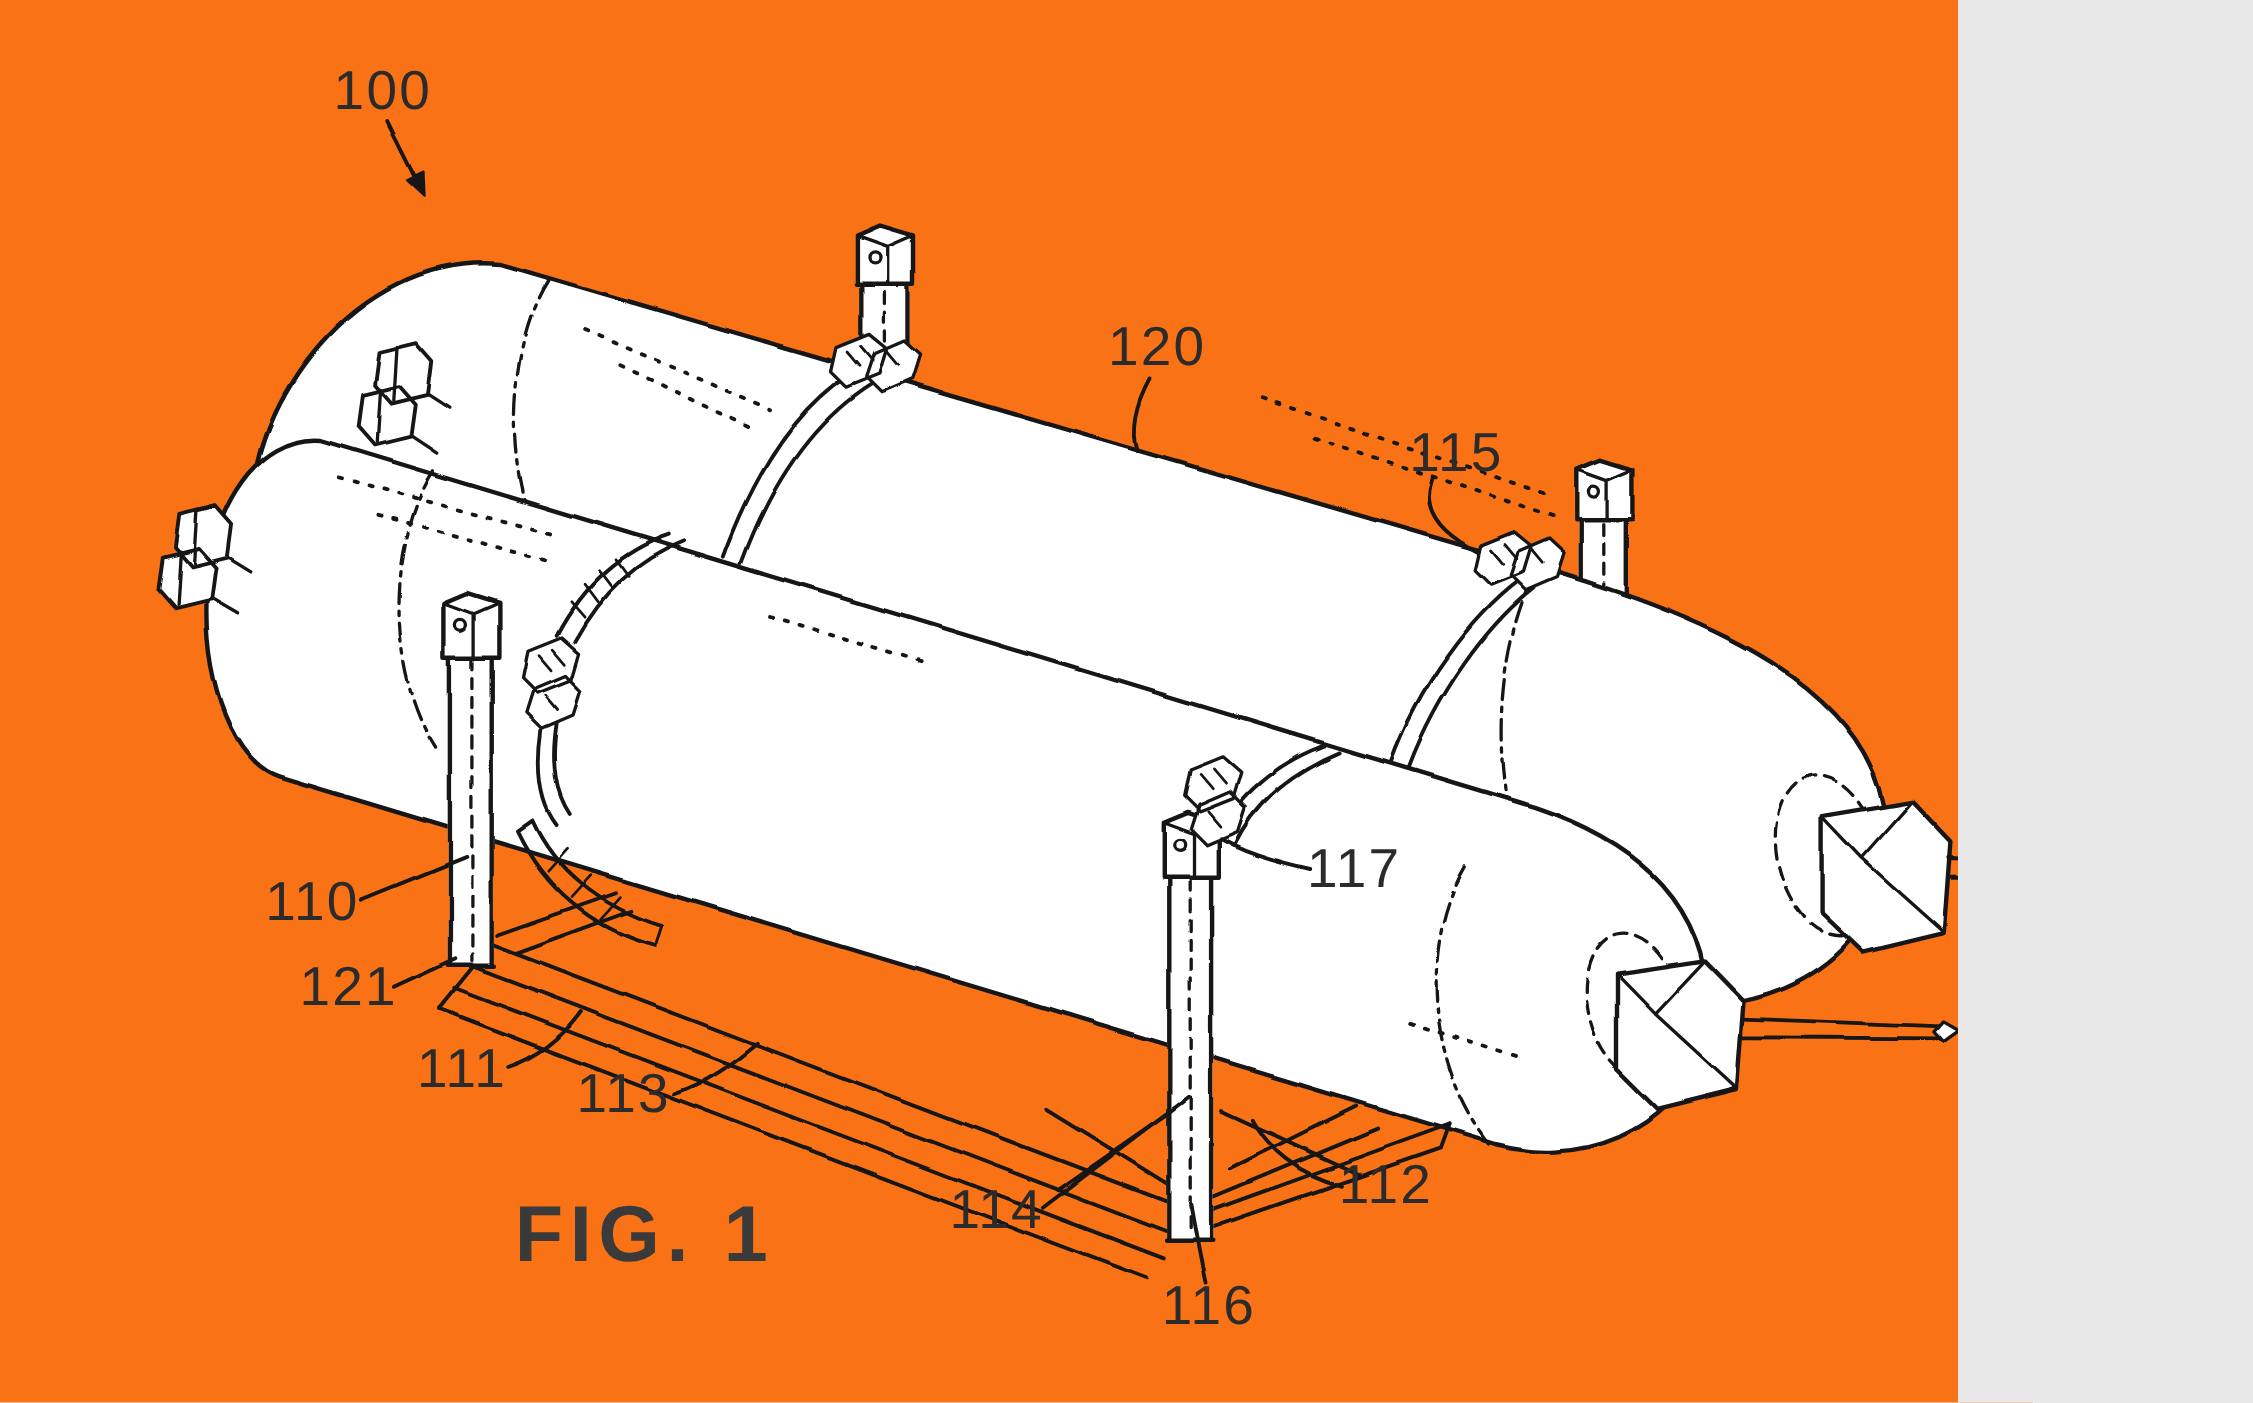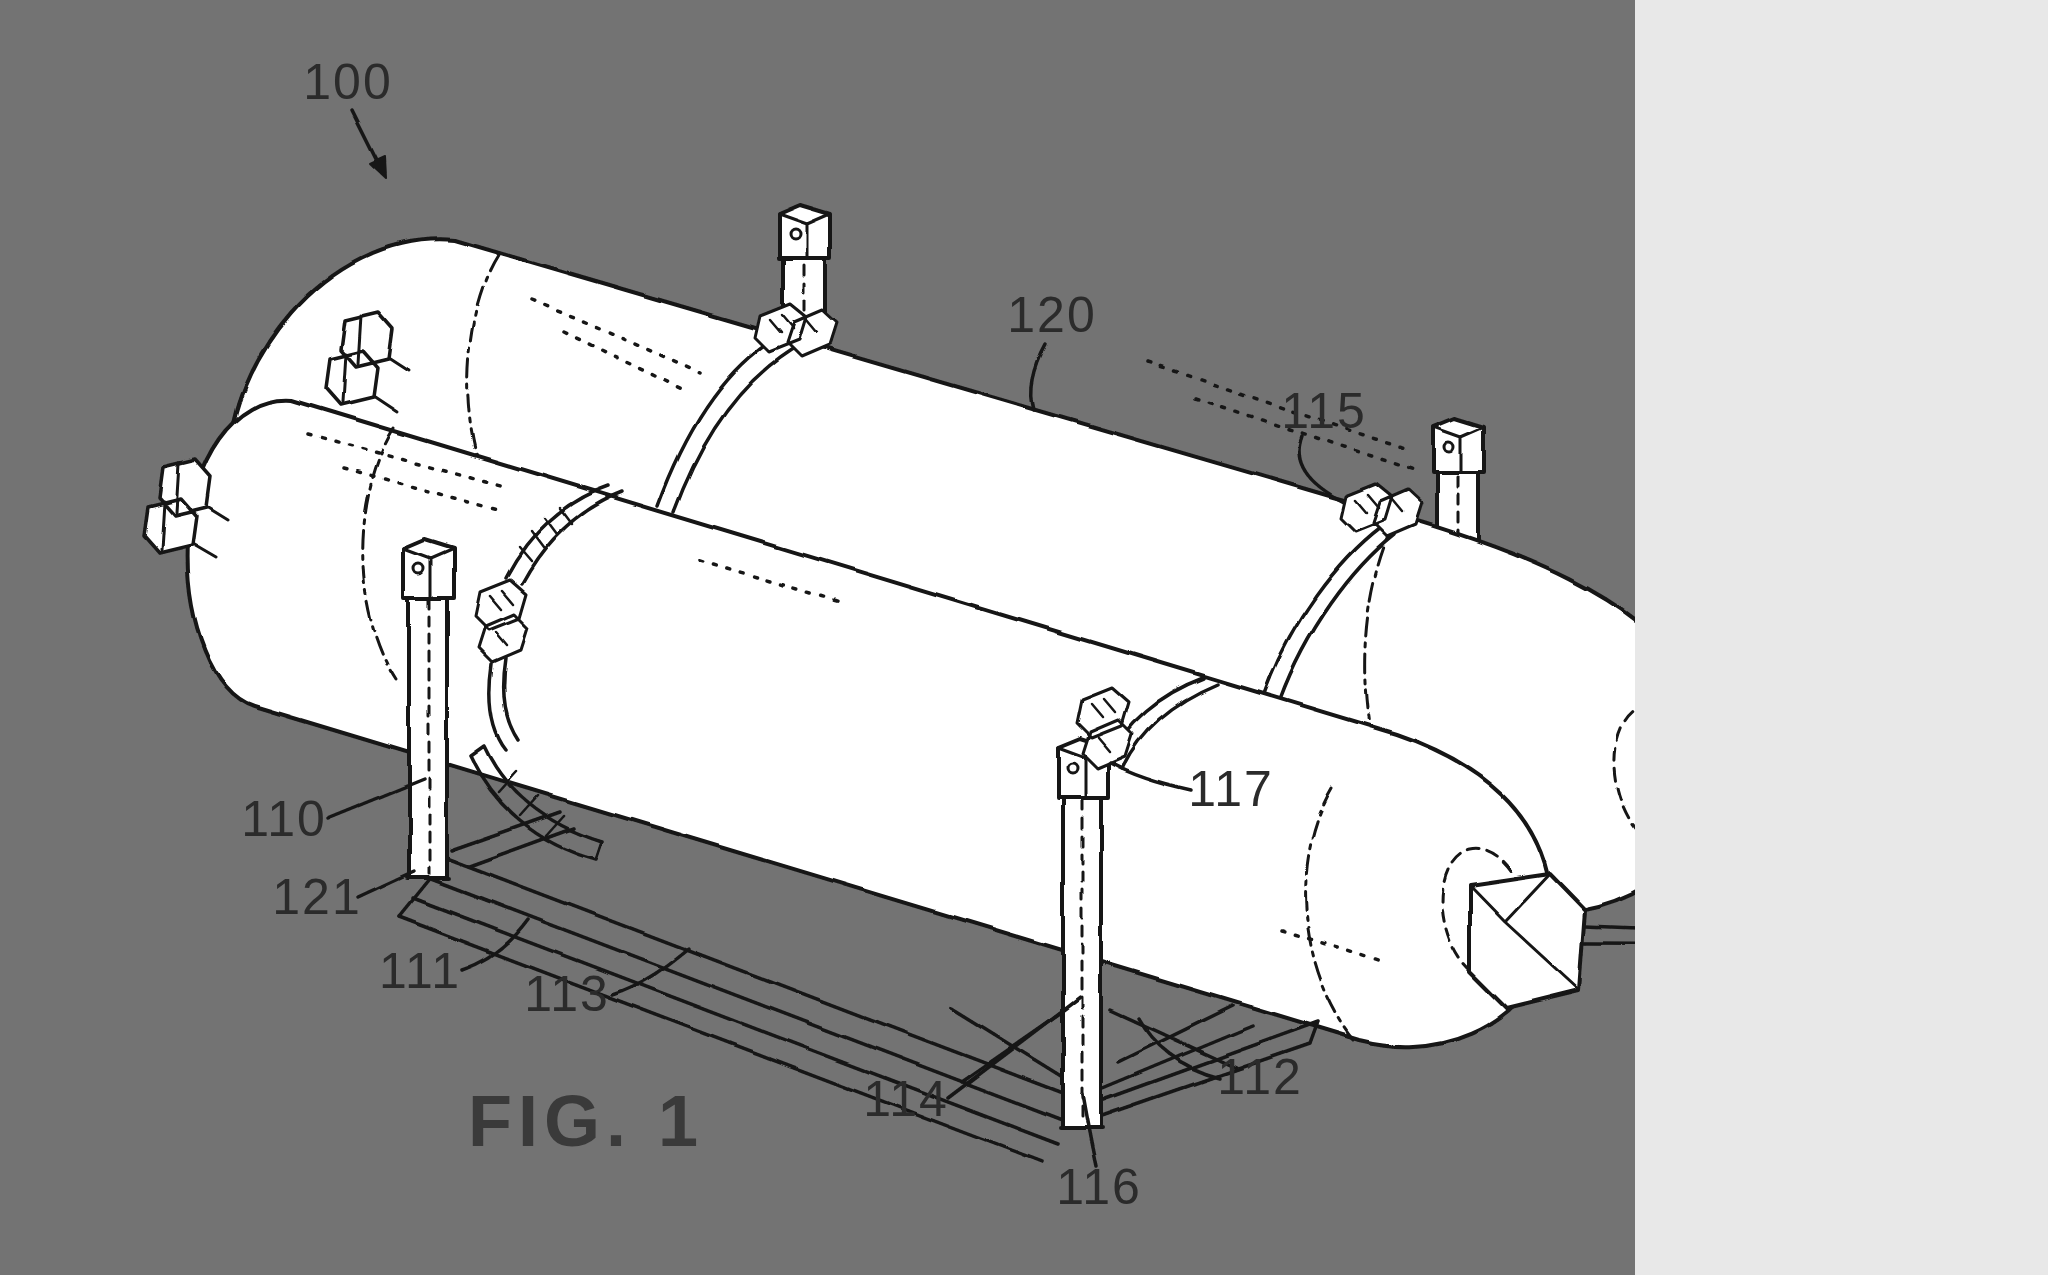--- a/index.html
+++ b/index.html
@@ -1,19 +1,19 @@
 <!DOCTYPE html>
 <html><head>
 <meta charset="utf-8">
 <style>
   html,body{margin:0;padding:0;background:#e8e8e8;}
   .sheet{
     position:relative;
-    width:1635px;height:1275px;
-    background:#737373;
+    width:1780px;height:1275px;
+    background:#f97316;
     overflow:hidden;
     font-family:"Liberation Sans", sans-serif;
   }
   svg{display:block;width:2048px;height:1275px;}
   .ref-num{
     font-family:"Liberation Sans", sans-serif;
     font-size:50px;
     letter-spacing:2px;
     fill:#2b2b2b;
   }

